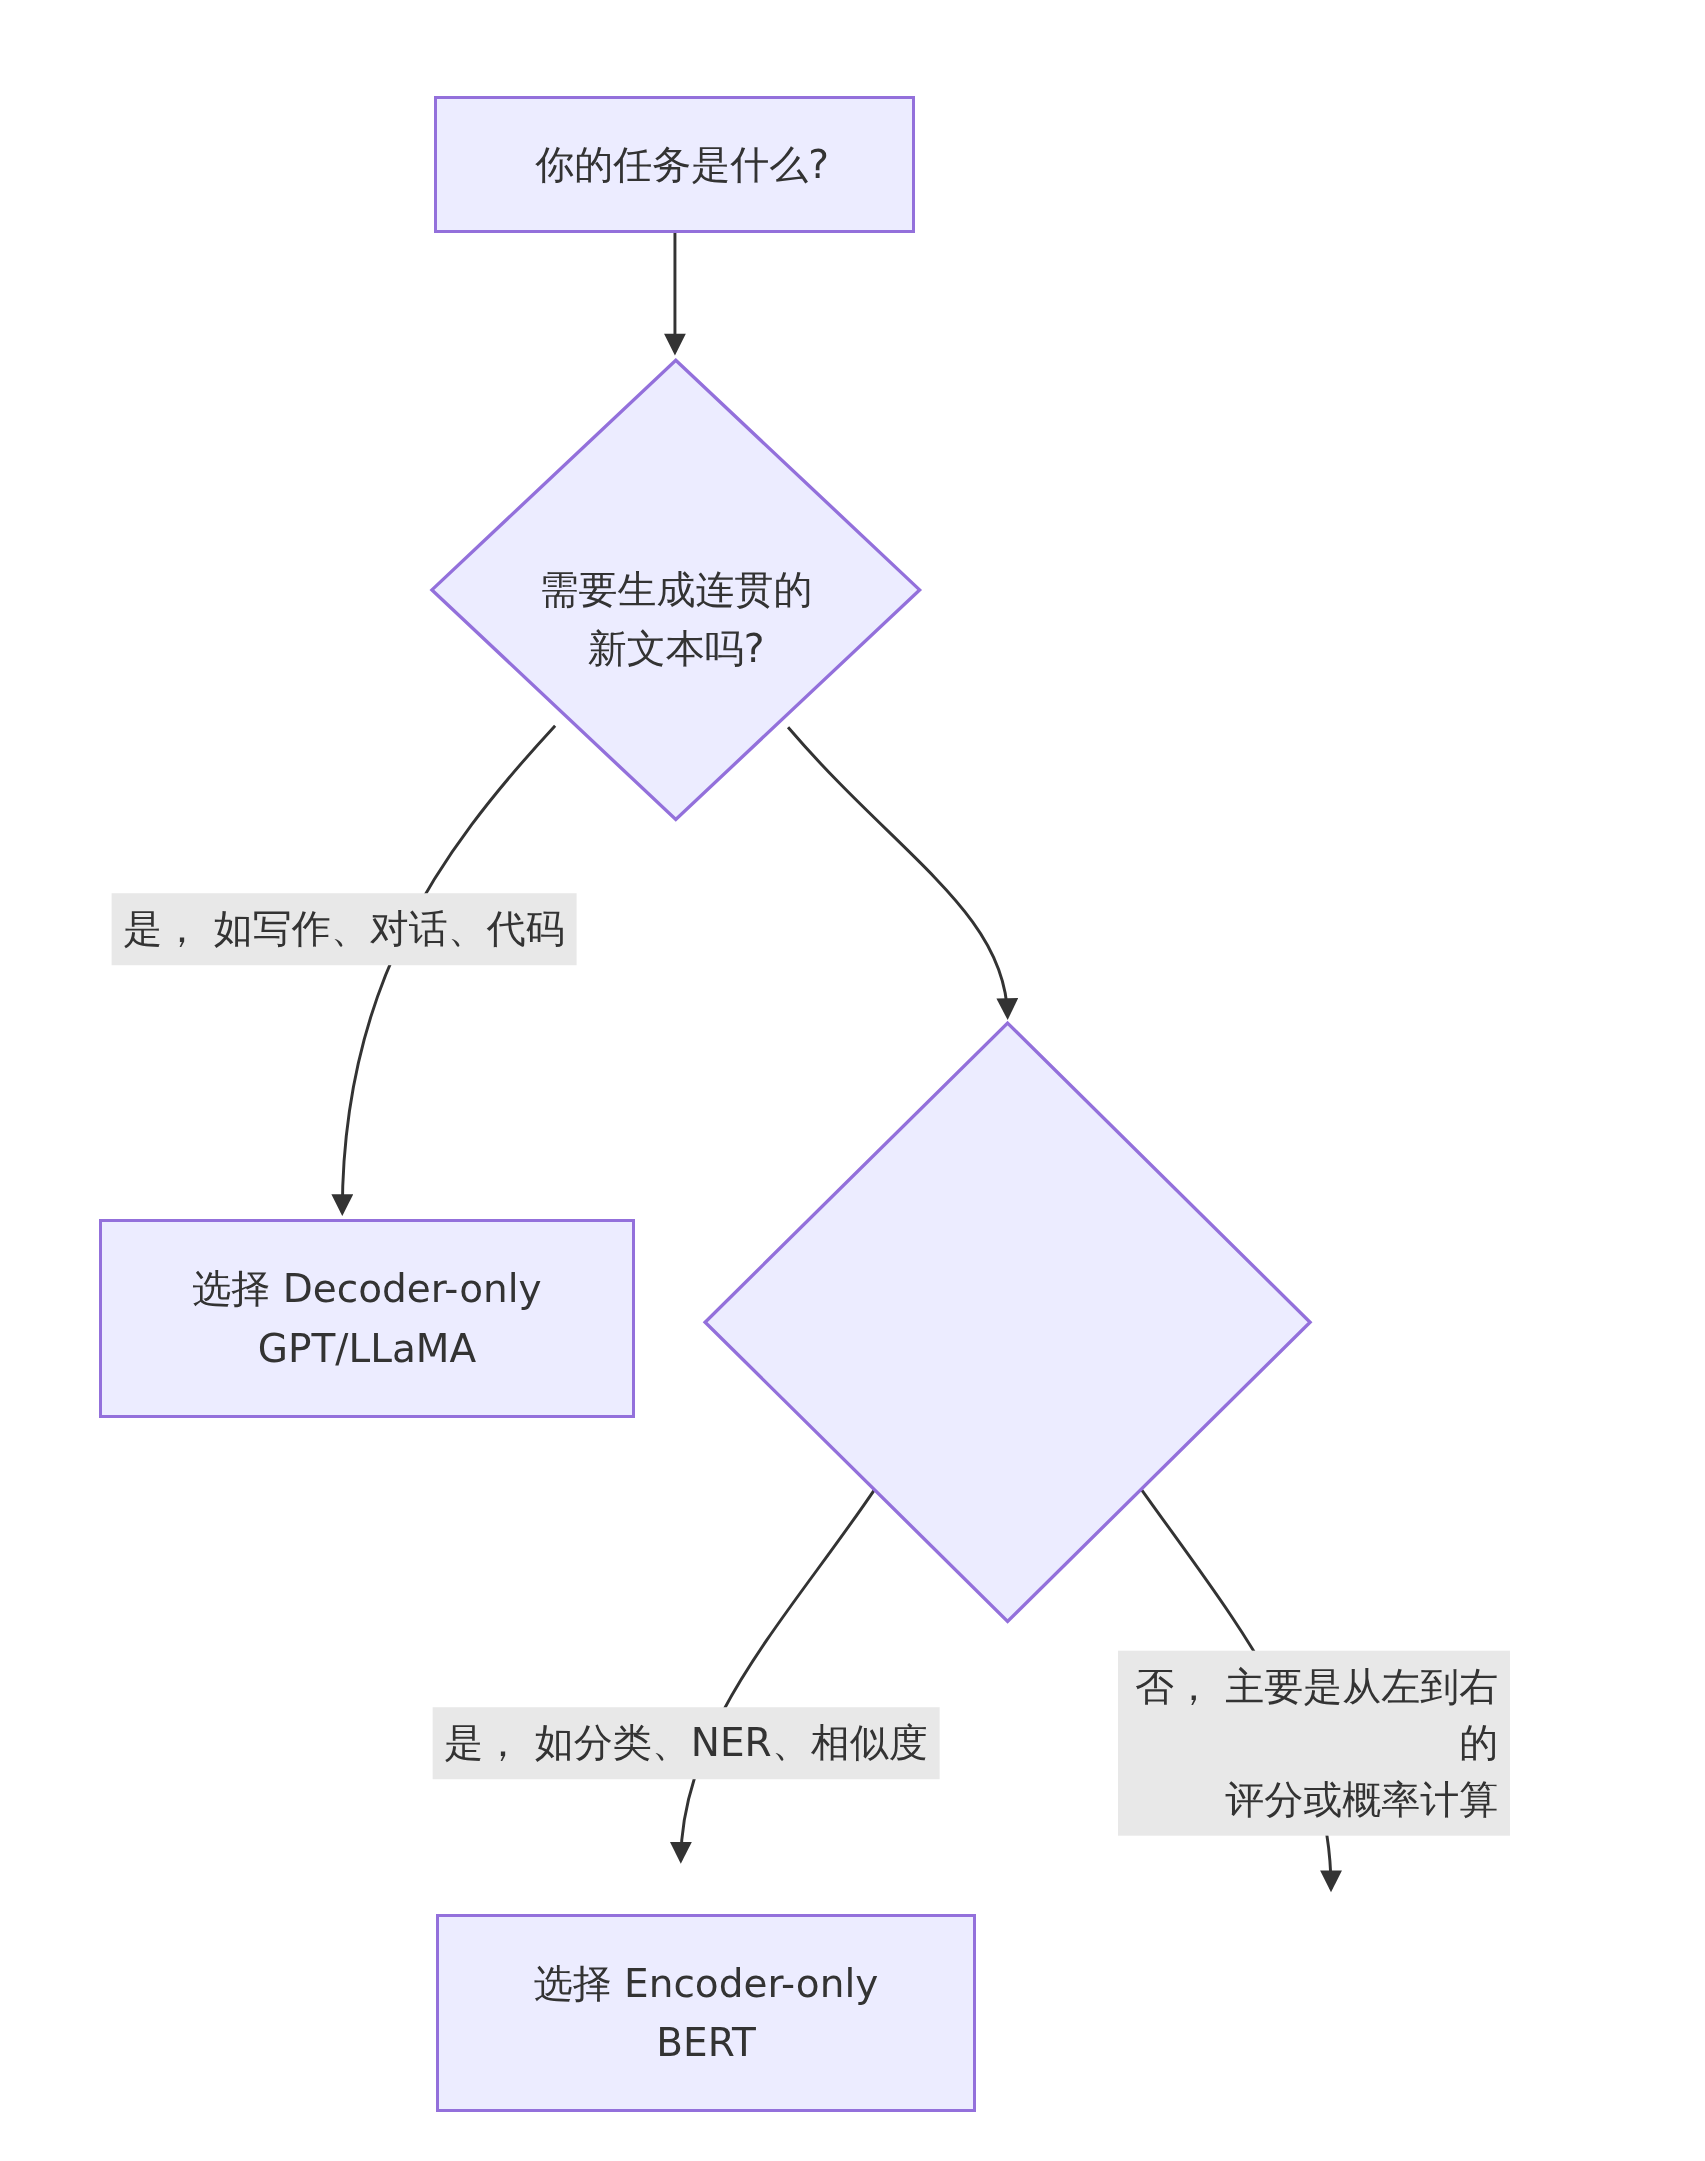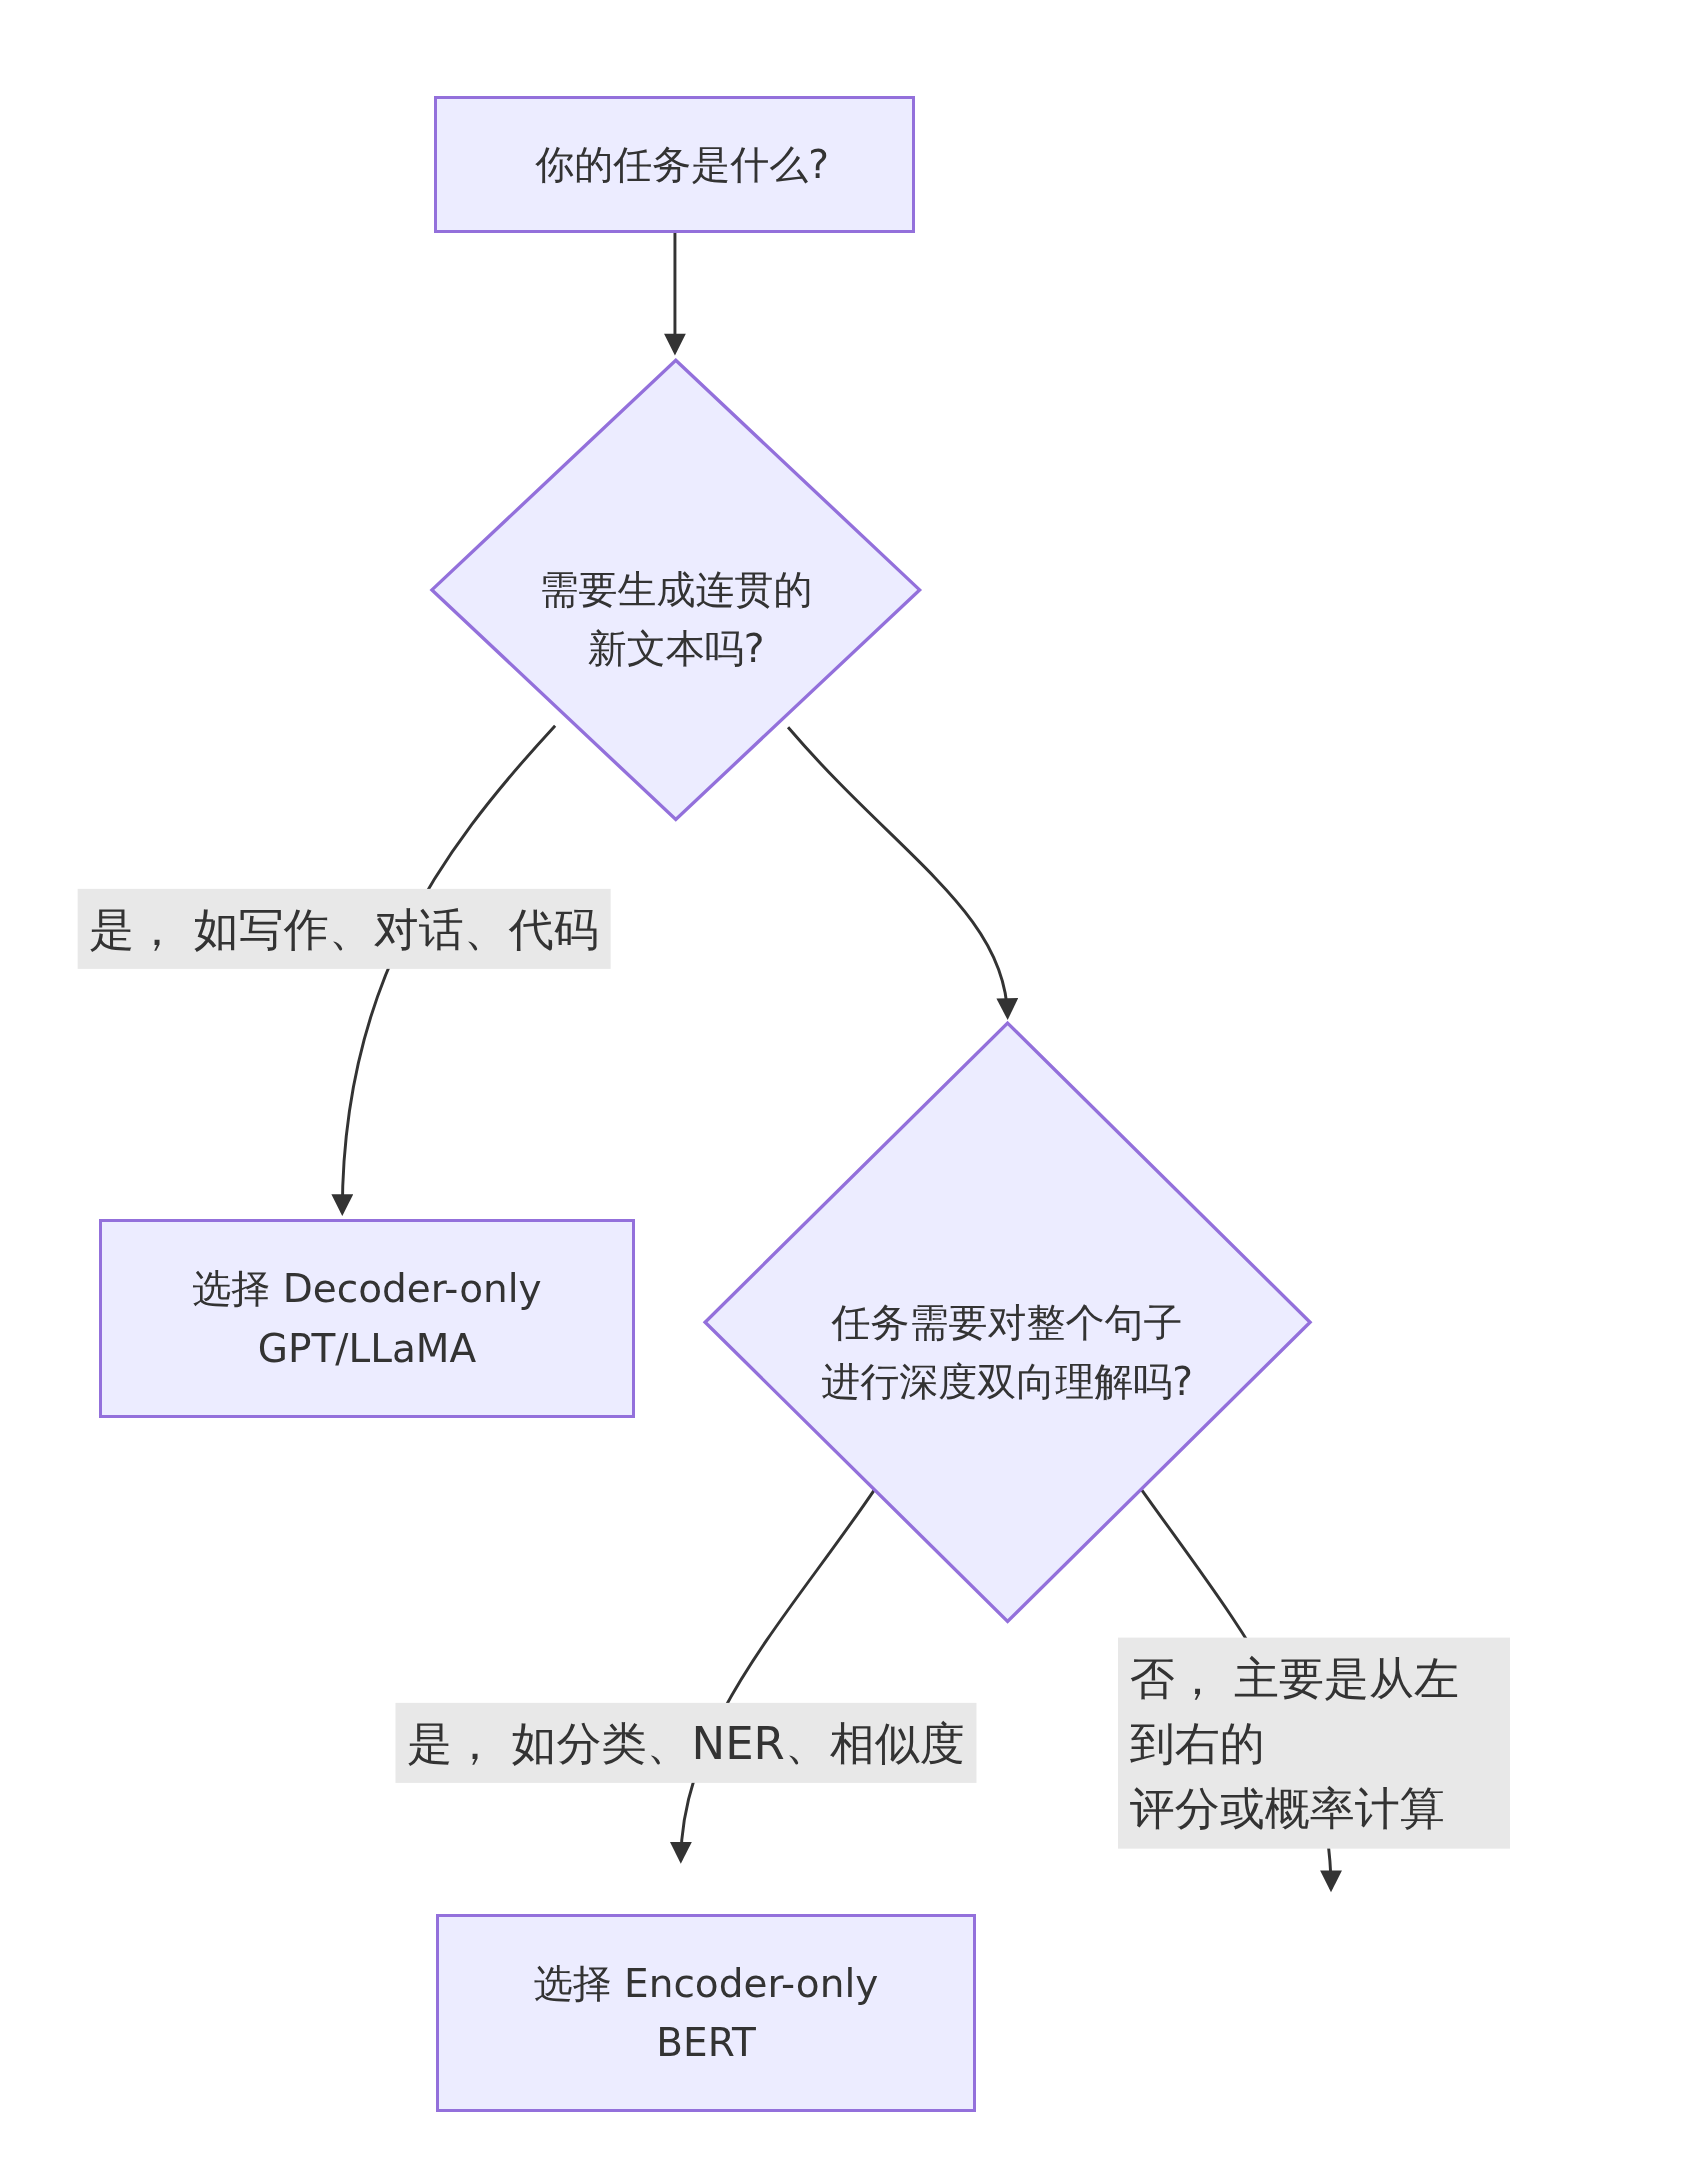--- a/index.html
+++ b/index.html
@@ -60,25 +60,25 @@
     position:absolute;
     transform:translate(-50%,-50%);
     width:637px;
     pointer-events:none;
   }
   .edge-label{
     position:absolute;
     transform:translate(-50%,-50%);
     background:var(--edge-label-bg);
     padding:7.5px 11.7px;
-    font-size:45px;
+    font-size:39px;
     line-height:1.45;
     color:var(--text);
     white-space:pre-line;
-    text-align:left;
+    text-align:right;
   }
 </style>
 </head>
 <body>
 
 <div class="canvas">
 
   <svg class="edges-svg" viewBox="0 0 2035 2579" xmlns="http://www.w3.org/2000/svg">
     <defs>
       <marker id="arrow" markerUnits="userSpaceOnUse" markerWidth="30" markerHeight="26" viewBox="0 0 12 12" refX="10" refY="6" orient="auto">
@@ -107,22 +107,20 @@
 
   <div class="node-rect" style="left:436px;top:1890px;width:540px;height:198px;margin-top:24px;">
     <span class="node-text">选择 Encoder-only
 BERT</span>
   </div>
 
 
   <div class="diamond-text" style="left:676px;top:619px;">需要生成连贯的
 新文本吗?</div>
 
-  <div class="diamond-text" style="left:1007px;top:1352px;">任务需要对整个句子
-进行深度双向理解吗?</div>
 
   <div class="edge-label" style="left:344px;top:929px;">是， 如写作、对话、代码</div>
 
 
   <div class="edge-label" style="left:686px;top:1743px;">是， 如分类、NER、相似度</div>
 
   <div class="edge-label" style="left:1276px;top:1743px;margin-left:38px;">否， 主要是从左到右的
 评分或概率计算</div>
 
 </div>

